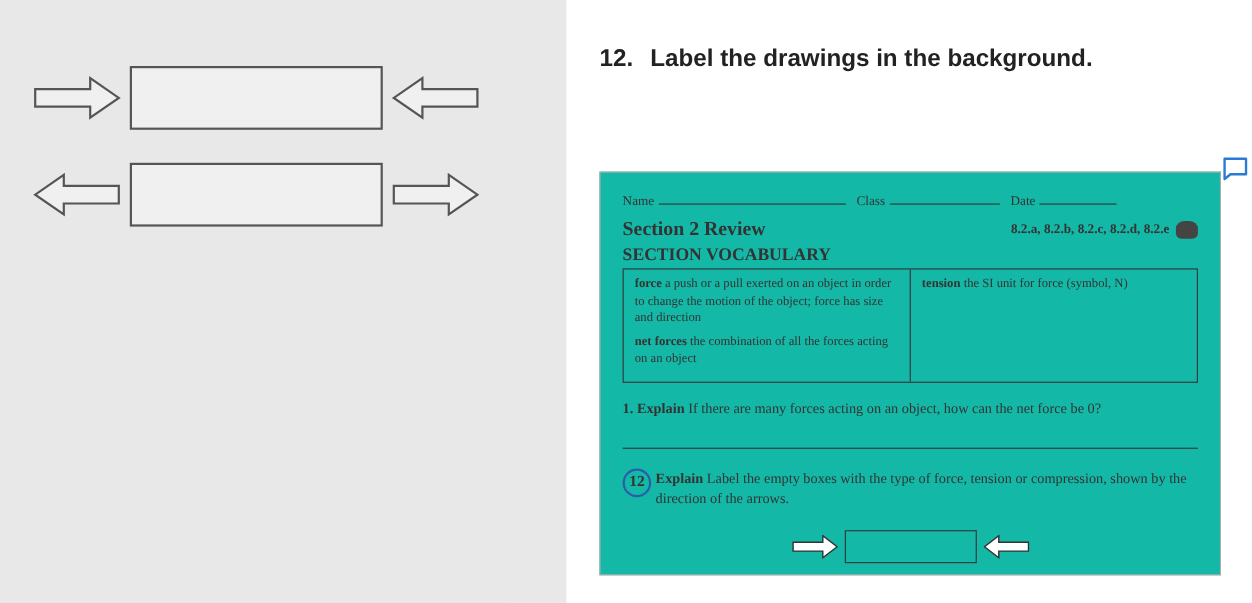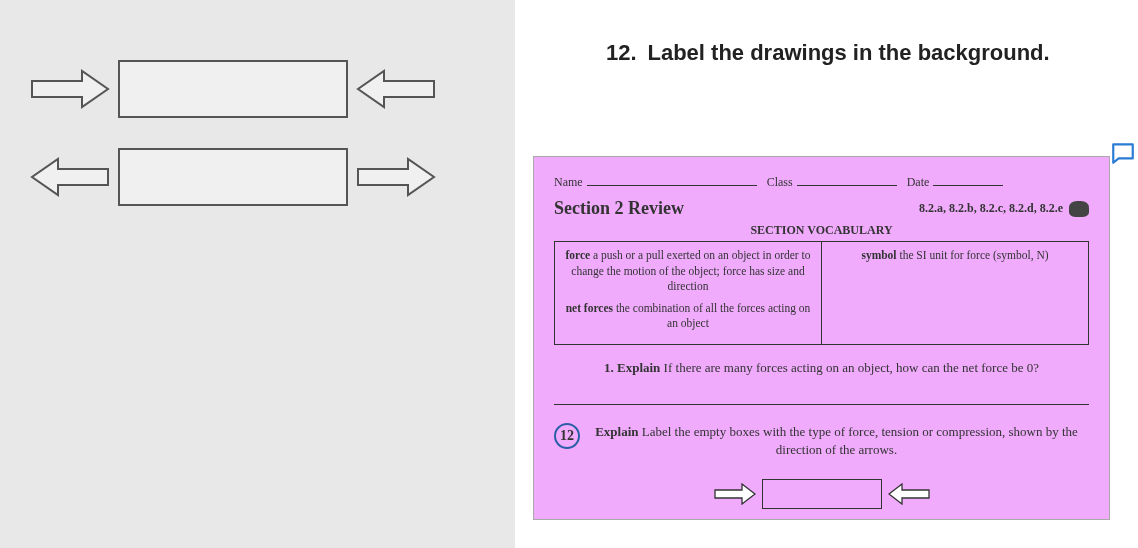--- a/index.html
+++ b/index.html
@@ -13,23 +13,22 @@
     }
     .left-panel {
       width: 515px;
       background: #e8e8e8;
       padding: 60px 30px;
       position: relative;
     }
     .right-panel {
       flex: 1;
       background: #fff;
-      padding: 40px 20px 0 18px;
+      padding: 40px 20px 0 30px;
       position: relative;
-      text-align: center;
     }
     .question-header {
       font-size: 22px;
       font-weight: bold;
       font-family: -apple-system, 'Segoe UI', Arial, sans-serif;
       margin-bottom: 90px;
       color: #222;
     }
     .question-num { display: inline-block; width: 40px; }
     .diagram-row {
@@ -44,21 +43,21 @@
       border: 2px solid #555;
       background: #f0f0f0;
     }
     .arrow-right, .arrow-left {
       width: 80px;
       height: 40px;
     }
     .worksheet {
       border: 1px solid #aaa;
       padding: 18px 20px 10px 20px;
-      background: #f0abfc;
+      background: #14b8a6;
       font-size: 13px;
       color: #333;
       margin-right: 8px;
     }
     .ws-header-line {
       display: flex;
       gap: 10px;
       margin-bottom: 8px;
       font-size: 12px;
     }
@@ -86,21 +85,21 @@
       gap: 6px;
     }
     .bear-icon {
       width: 20px; height: 16px;
       background: #444;
       border-radius: 40% 40% 30% 30%;
       display: inline-block;
     }
     .ws-subhead {
       font-weight: bold;
-      font-size: 12px;
+      font-size: 16px;
       margin-bottom: 3px;
     }
     .vocab-table {
       display: flex;
       border: 1px solid #333;
       margin-bottom: 14px;
       font-size: 11.5px;
     }
     .vocab-cell {
       padding: 6px 10px;
@@ -218,21 +217,21 @@
     </div>
 
     <div class="ws-subhead">SECTION VOCABULARY</div>
 
     <div class="vocab-table">
       <div class="vocab-cell">
         <div class="vocab-entry"><span class="vocab-term">force</span> <span>a push or a pull exerted on an object in order to change the motion of the object; force has size and direction</span></div>
         <div class="vocab-entry"><span class="vocab-term">net forces</span> <span>the combination of all the forces acting on an object</span></div>
       </div>
       <div class="vocab-cell">
-        <div class="vocab-entry"><span class="vocab-term">symbol</span> <span>the SI unit for force (symbol, N)</span></div>
+        <div class="vocab-entry"><span class="vocab-term">tension</span> <span>the SI unit for force (symbol, N)</span></div>
       </div>
     </div>
 
     <div class="ws-question">
       <span class="ws-qnum">1.</span>
       <span class="ws-qverb">Explain</span>
       <span>If there are many forces acting on an object, how can the net force be 0?</span>
     </div>
     <div class="ws-answer-line"></div>
 

